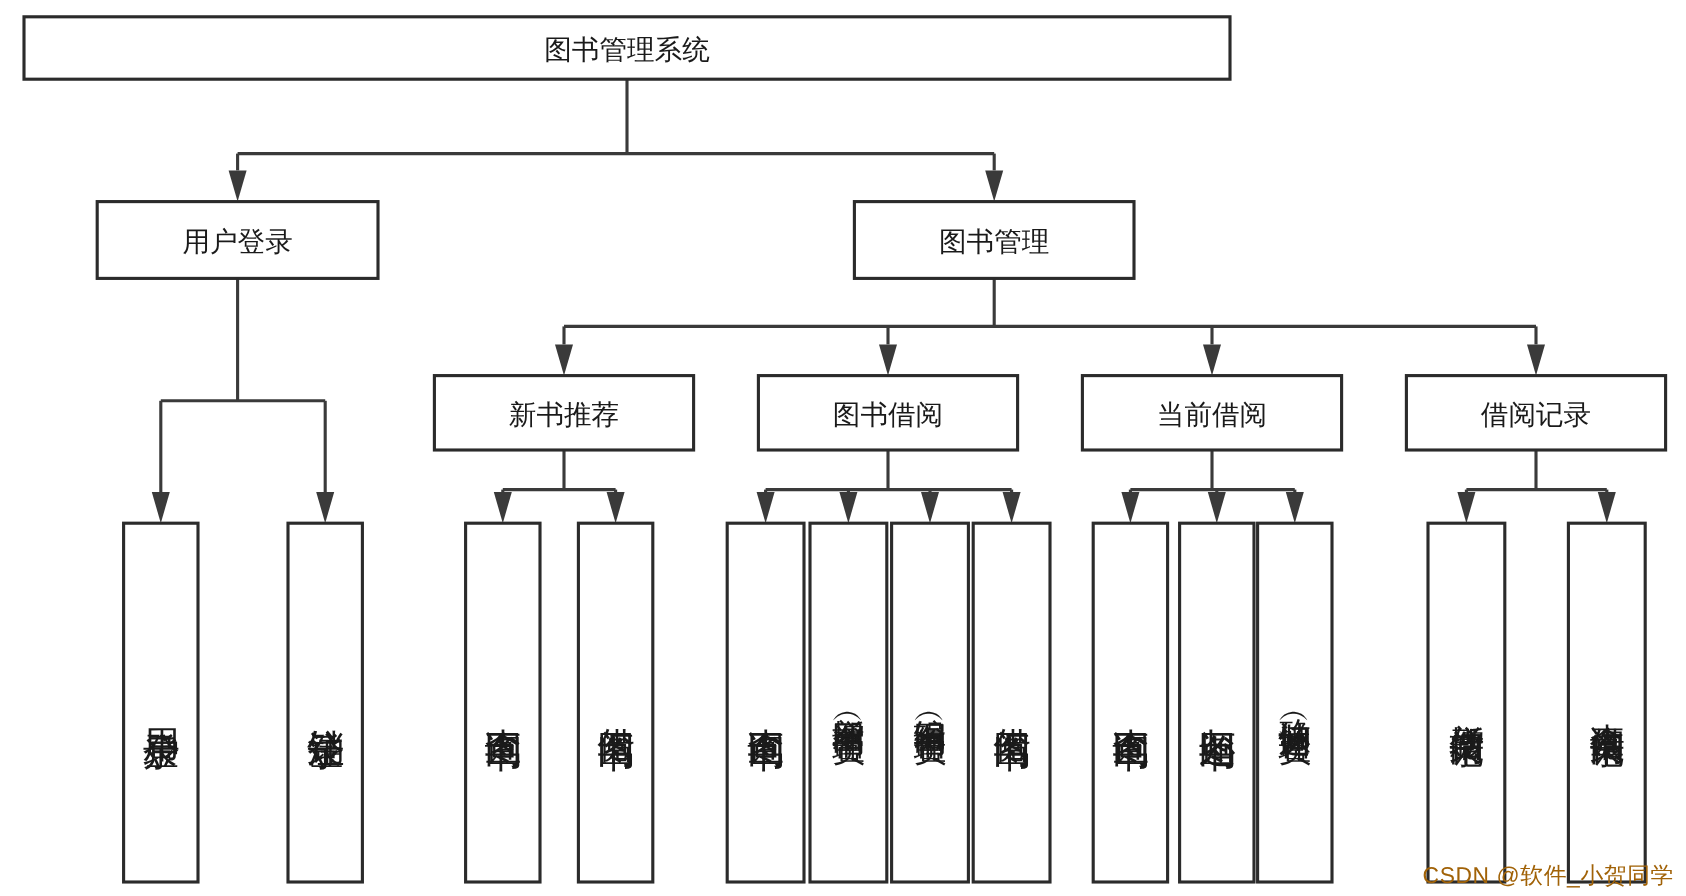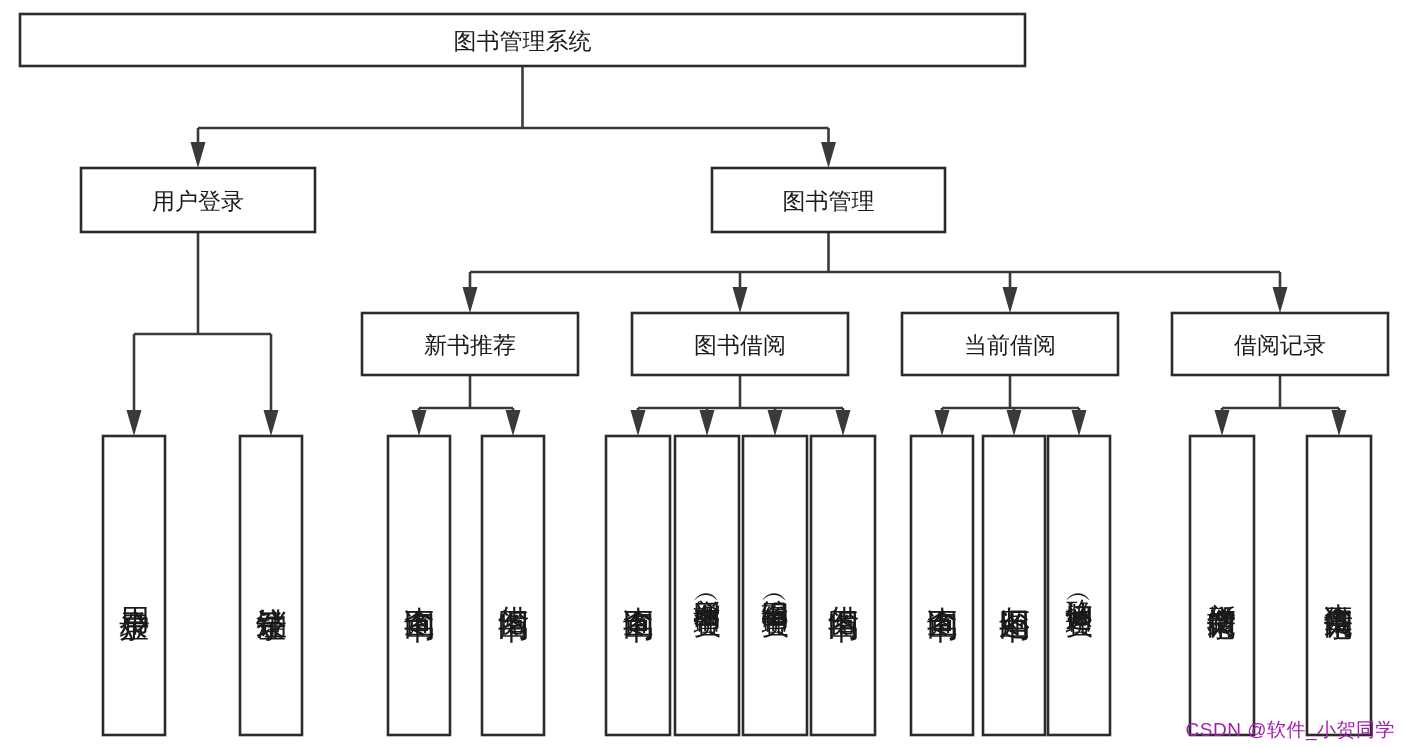--- a/index.html
+++ b/index.html
@@ -62,21 +62,21 @@
     white-space: nowrap;
     letter-spacing: 2px;
     pointer-events: none;
   }
   .watermark {
     position: absolute;
     right: 10px;
     bottom: 4px;
     font-family: "Liberation Sans", "DejaVu Sans", sans-serif;
     font-size: 19px;
-    color: #a21caf;
+    color: #a16207;
     letter-spacing: 0.5px;
     white-space: nowrap;
   }
 </style>
 </head>
 <body>
 
 <div id="diagram-root">
 
   <svg class="flow-svg" viewBox="0 0 1405 747">

